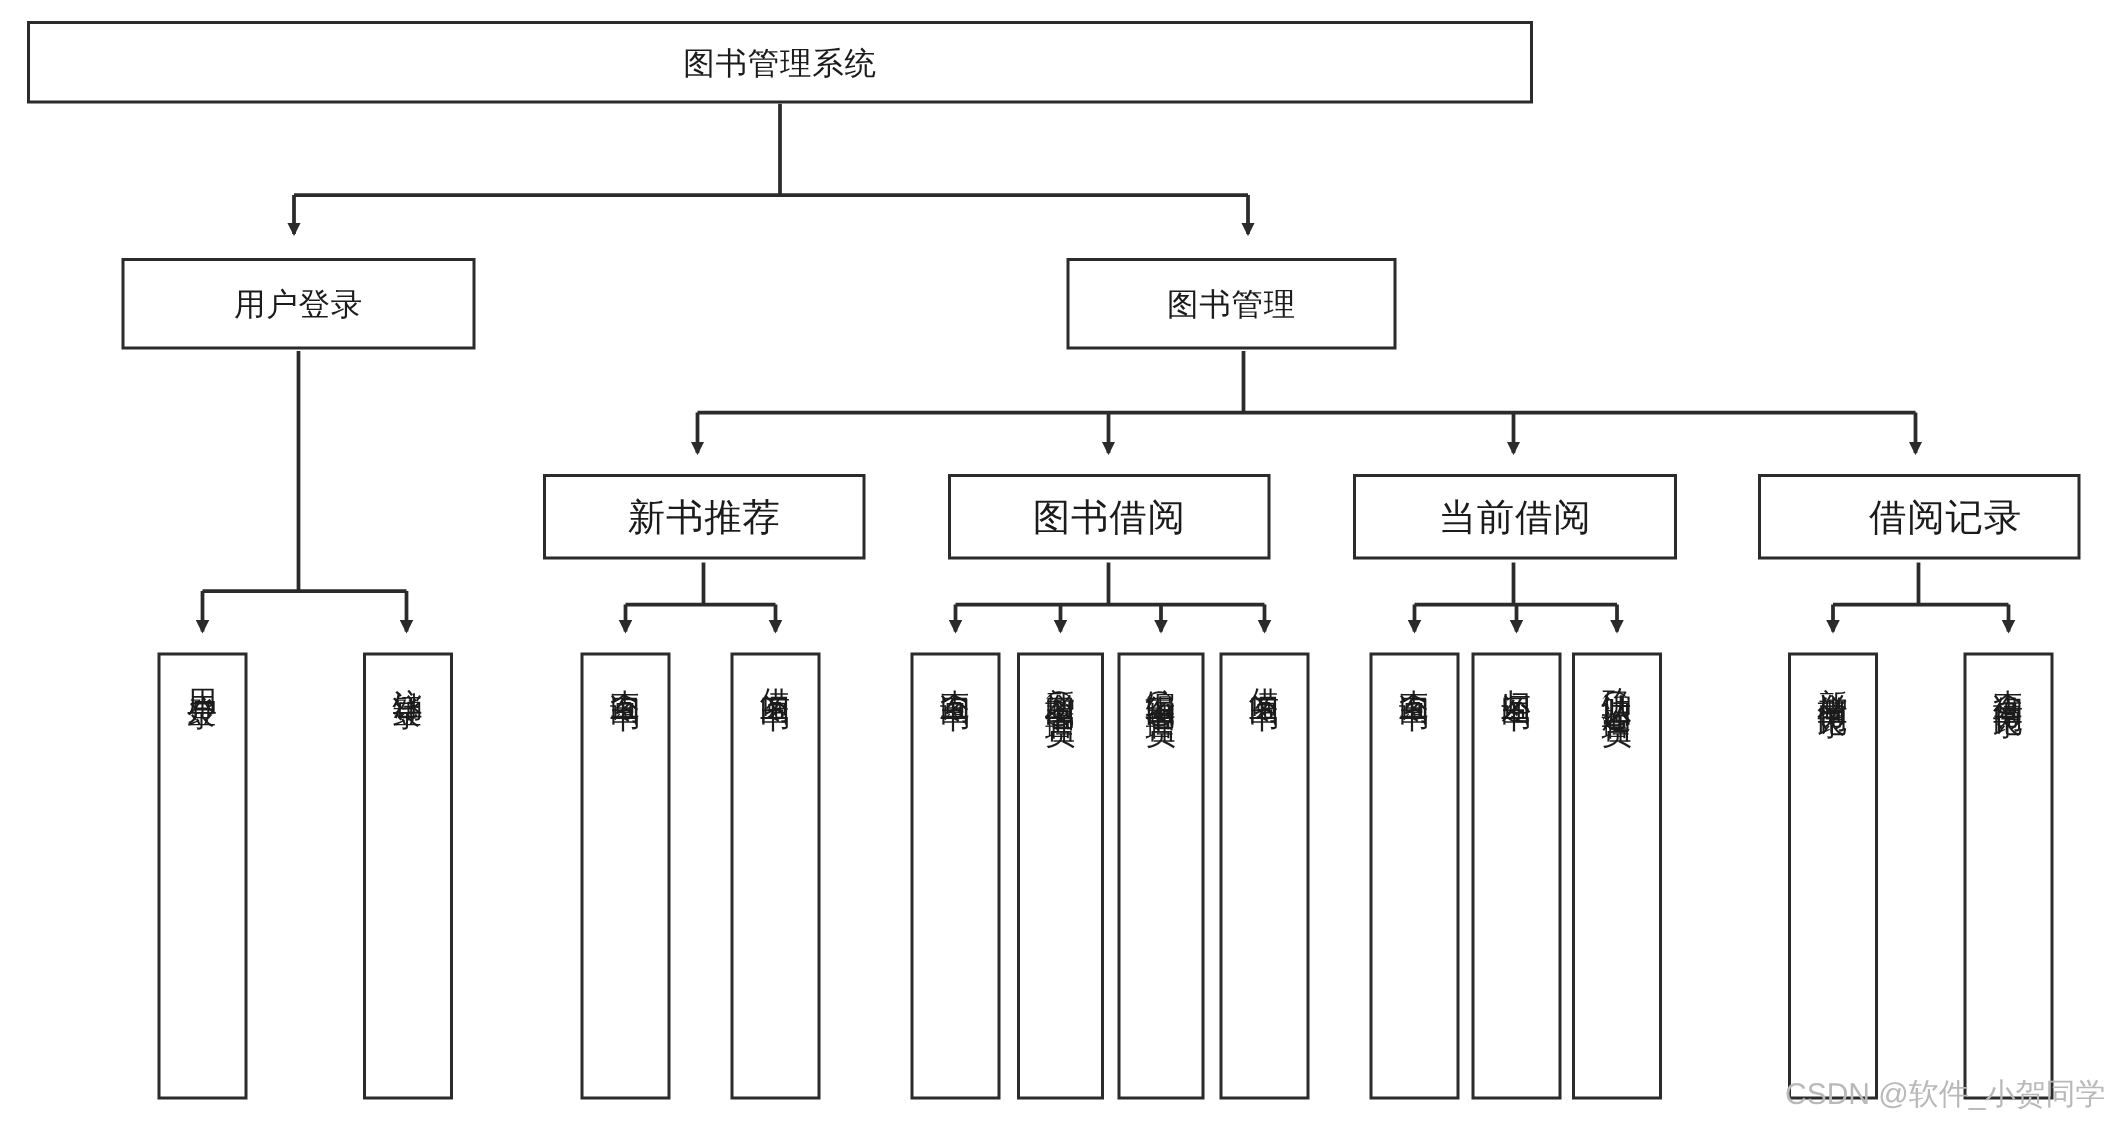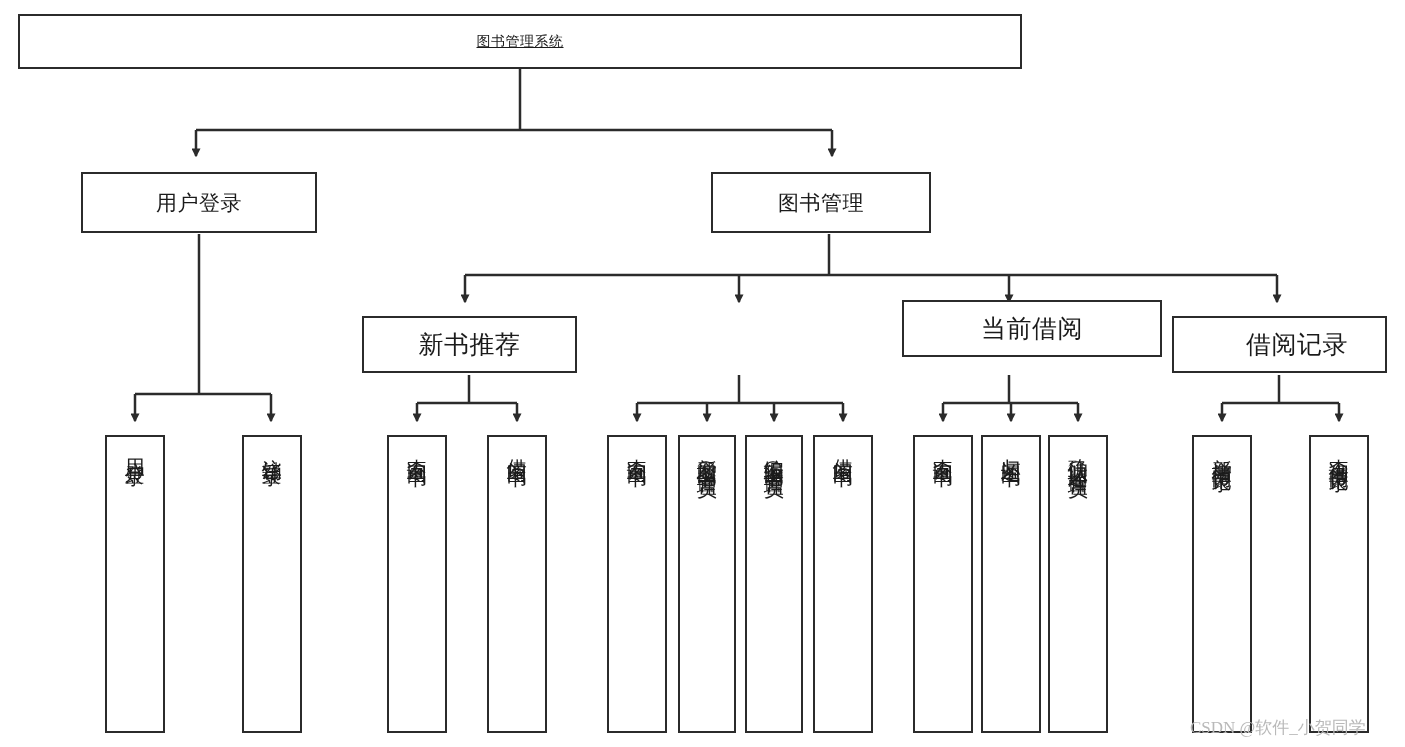--- a/index.html
+++ b/index.html
@@ -37,21 +37,21 @@
     justify-content: center;
     z-index: 2;
   }
   .node-label {
     display: block;
     text-align: center;
     color: #1b1b1b;
     letter-spacing: 0.5px;
     white-space: nowrap;
   }
-  .level-root .node-label { font-size: 14px; text-decoration: underline; }
+  .level-root .node-label { font-size: 21px; }
   .level-2 .node-label { font-size: 21px; }
   .level-3 .node-label { font-size: 25px; }
 
   
   .node.leaf {
     align-items: flex-start;
     justify-content: center;
     padding-top: 6px;
   }
   .node.leaf .node-label {
@@ -62,25 +62,25 @@
     letter-spacing: 3px;
     white-space: nowrap;
   }
   
   .node.leaf.tall .node-label { padding-top: 0px; }
 
   #watermark {
     position: absolute;
     left: 1190px;
     top: 716px;
-    font-size: 17px;
+    font-size: 20px;
     color: #b9b9b9;
     white-space: nowrap;
     z-index: 5;
-    font-family: Liberation Serif, serif;
+    font-family: Liberation Sans, sans-serif;
   }
 </style>
 </head>
 <body>
 
 <div id="diagram-root">
 
   <svg id="edge-layer" viewBox="0 0 1405 747" width="1405" height="747">
     <defs>
       <marker id="arrowhead" markerWidth="9" markerHeight="9" refX="7.6" refY="4.5" orient="auto" markerUnits="userSpaceOnUse">
@@ -140,22 +140,25 @@
   </div>
 
   <div class="node level-2" style="left:711px; top:172px; width:220px; height:61px;">
     <span class="node-label">图书管理</span>
   </div>
 
   <div class="node level-3" style="left:362px; top:316px; width:215px; height:57px;">
     <span class="node-label">新书推荐</span>
   </div>
 
-
-  <div class="node level-3" style="left:902px; top:300px; width:260px; height:57px;">
+  <div class="node level-3" style="left:632px; top:316px; width:215px; height:57px;">
+    <span class="node-label">图书借阅</span>
+  </div>
+
+  <div class="node level-3" style="left:902px; top:316px; width:216px; height:57px;">
     <span class="node-label">当前借阅</span>
   </div>
 
   <div class="node level-3" style="left:1172px; top:316px; width:215px; height:57px;padding-left:35px;">
     <span class="node-label">借阅记录</span>
   </div>
 
   <div class="node leaf" style="left:105px; top:435px; width:60px; height:298px;">
     <span class="node-label">用户登录</span>
   </div>

